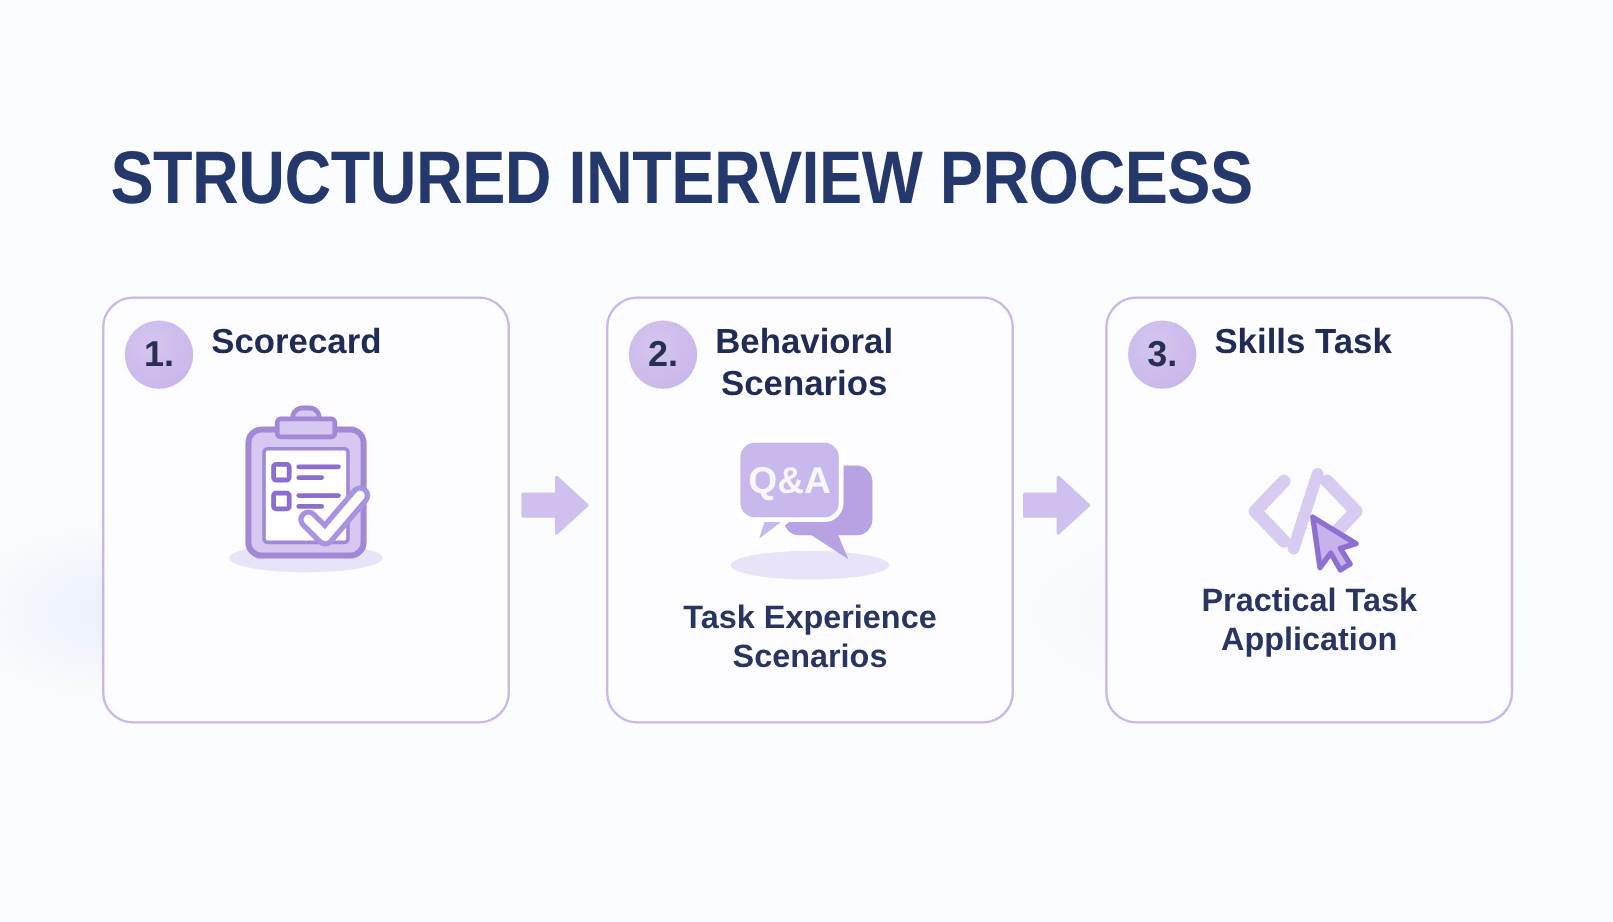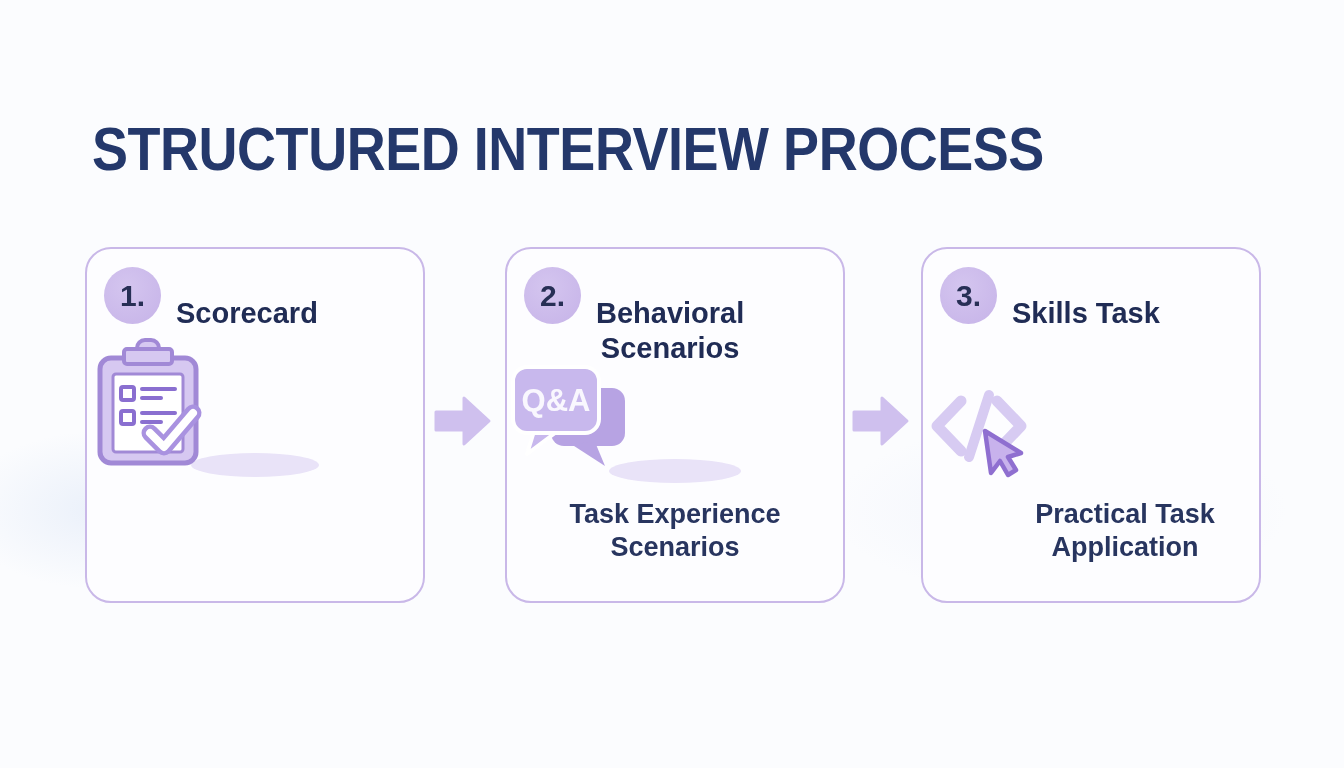--- a/index.html
+++ b/index.html
@@ -71,34 +71,34 @@
     background: radial-gradient(circle at 40% 35%, #d4c5ef, #c6b3e8);
     color: #272f55;
     font-size: 30px;
     font-weight: 800;
     display: flex;
     align-items: center;
     justify-content: center;
     flex: 0 0 auto;
   }
   .card-title {
-    margin-top: 29px;
+    margin-top: 1px;
     font-size: 29px;
     line-height: 35px;
     font-weight: 800;
     color: #202c55;
     white-space: pre-line;
     text-align: center;
   }
   .icon-wrap {
     position: absolute;
     left: 0;
     width: 100%;
     display: flex;
-    justify-content: flex-start;
+    justify-content: center;
   }
   .c1 .icon-wrap { top: 88px; }
   .c2 .icon-wrap { top: 113px; }
   .c3 .icon-wrap { top: 138px; }
   .shadow-ellipse {
     position: absolute;
     left: 50%;
     transform: translateX(-50%);
     width: 130px;
     height: 24px;
@@ -113,21 +113,21 @@
     width: 100%;
     text-align: center;
     font-size: 27px;
     line-height: 33px;
     font-weight: 700;
     color: #28355f;
     white-space: pre-line;
   }
   .c1 .card-desc { top: 233px; }
   .c2 .card-desc { top: 249px; }
-  .c3 .card-desc { top: 249px; padding-left: 34px; }
+  .c3 .card-desc { top: 235px; }
   .flow-arrow {
     position: absolute;
     top: 394px;
   }
   .flow-arrow.a1 { left: 434px; }
   .flow-arrow.a2 { left: 852px; }
 </style>
 </head>
 <body>
 

